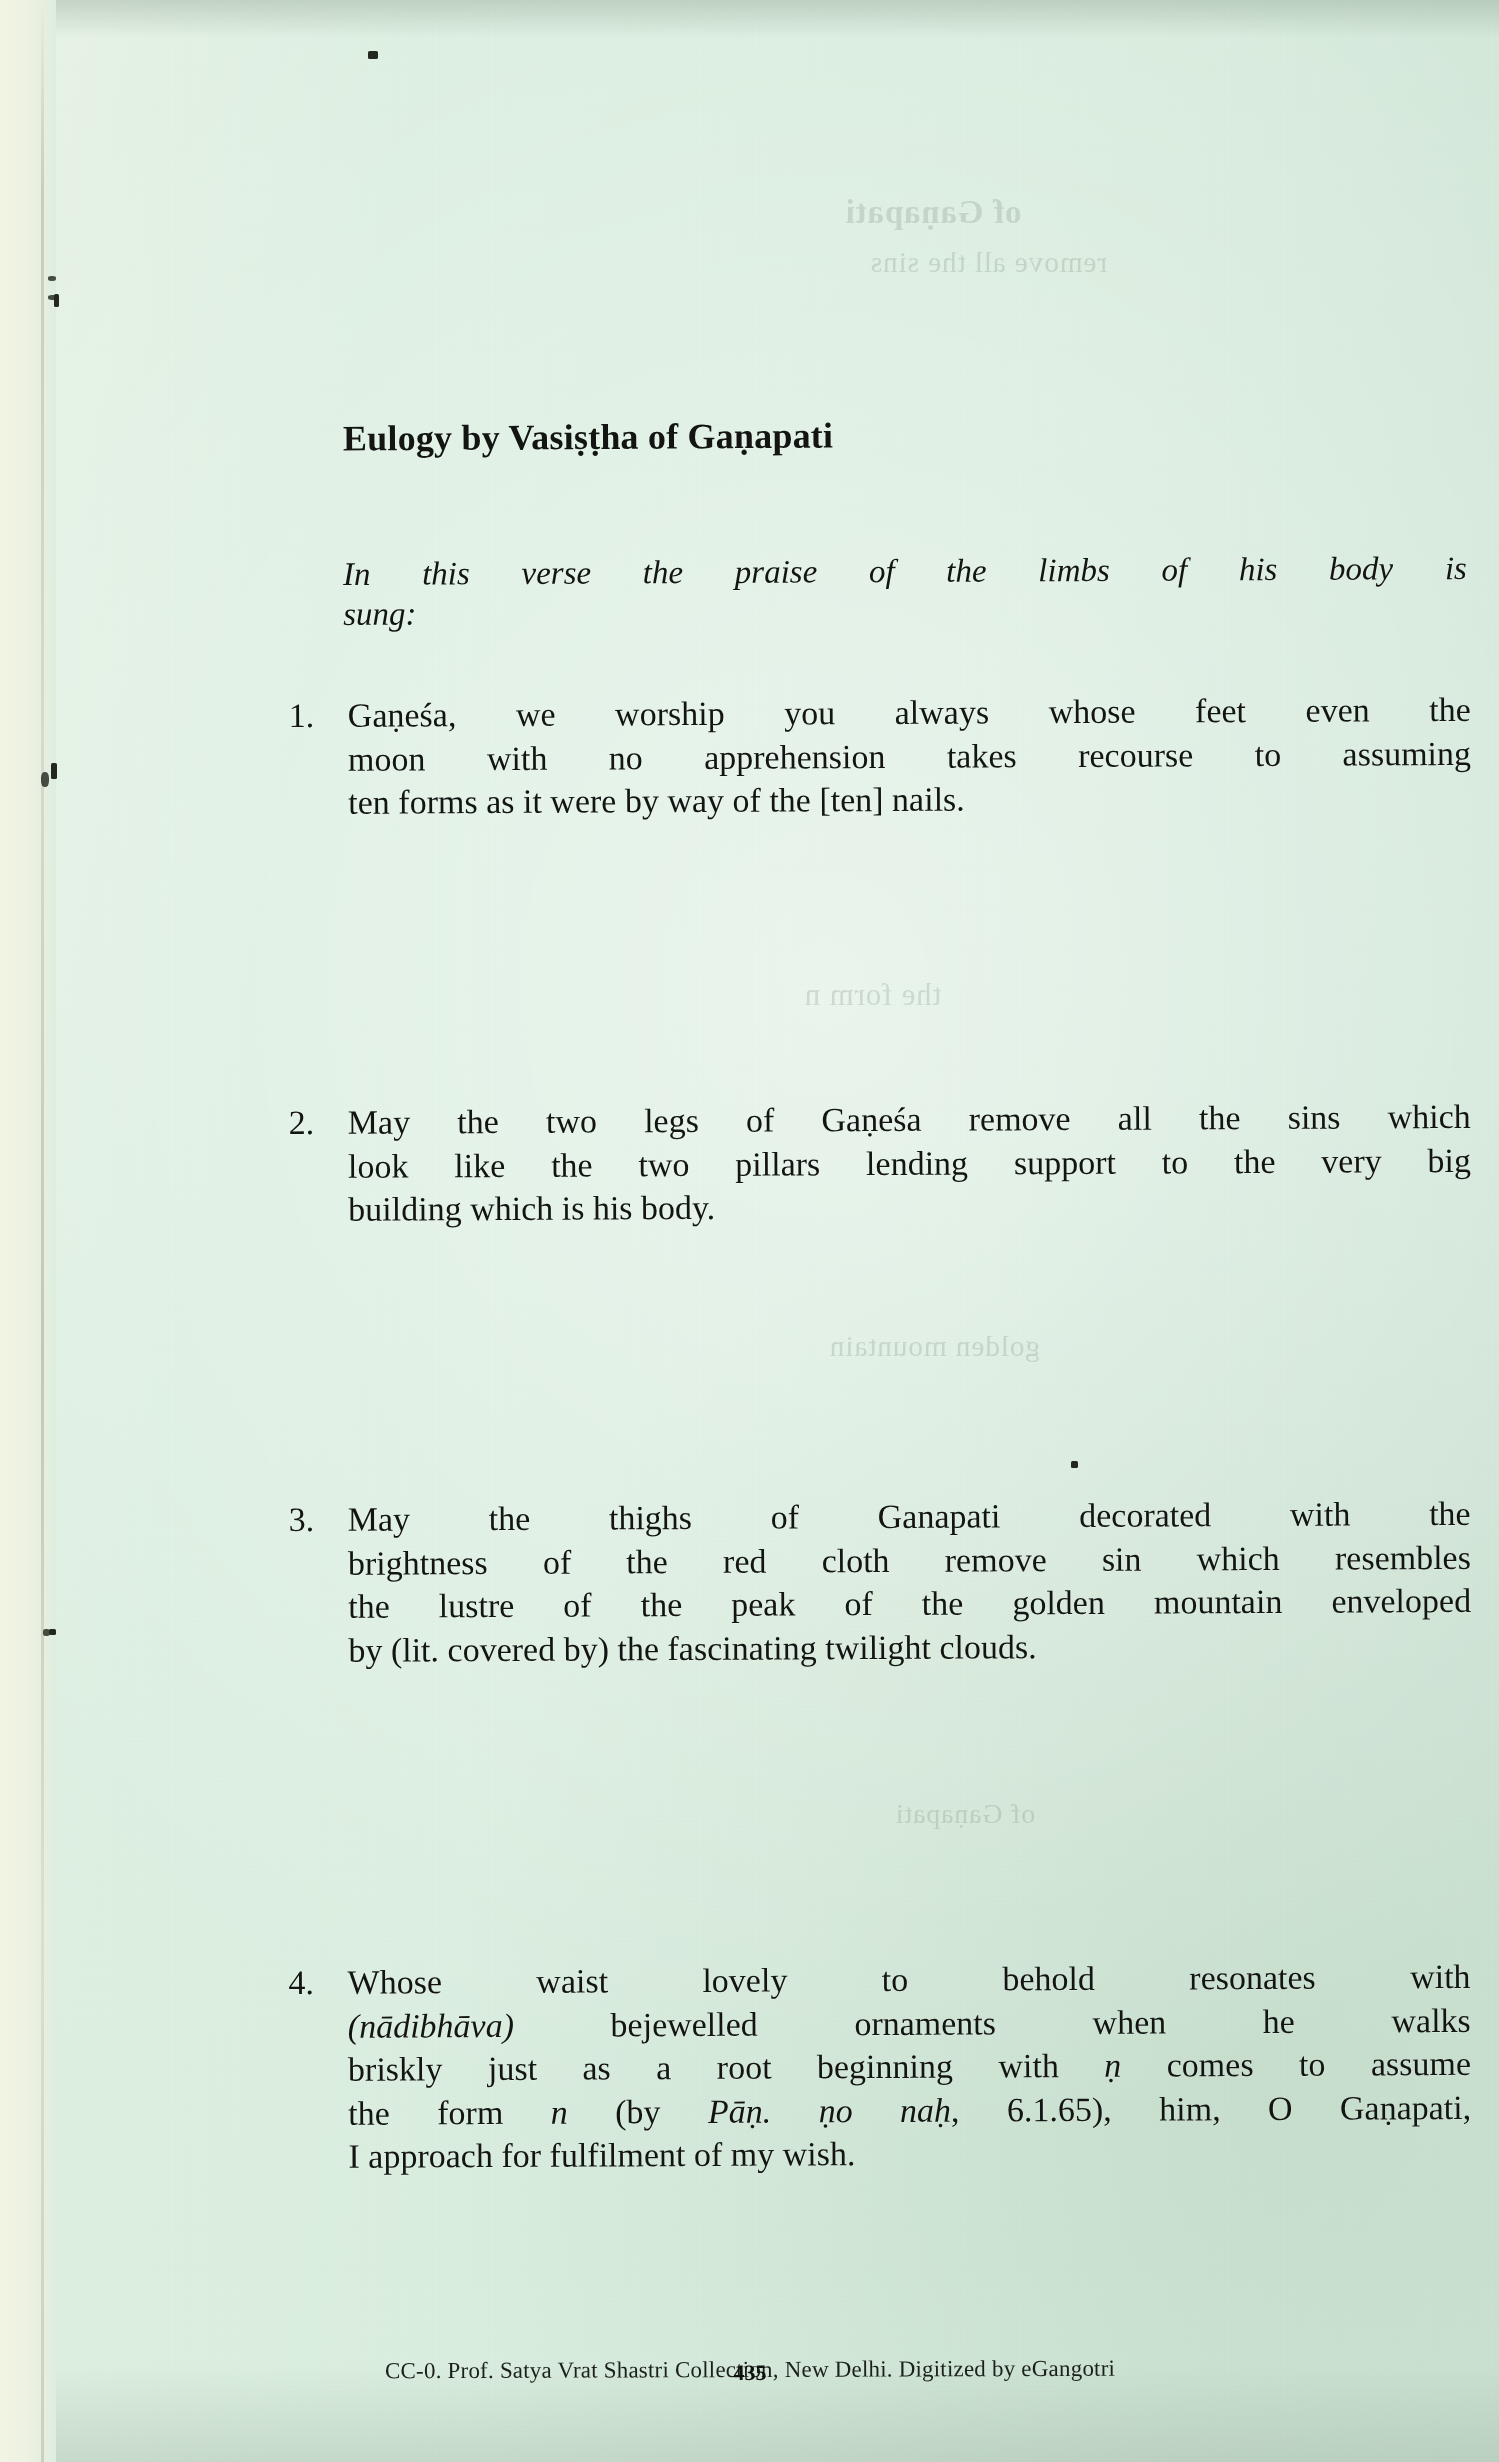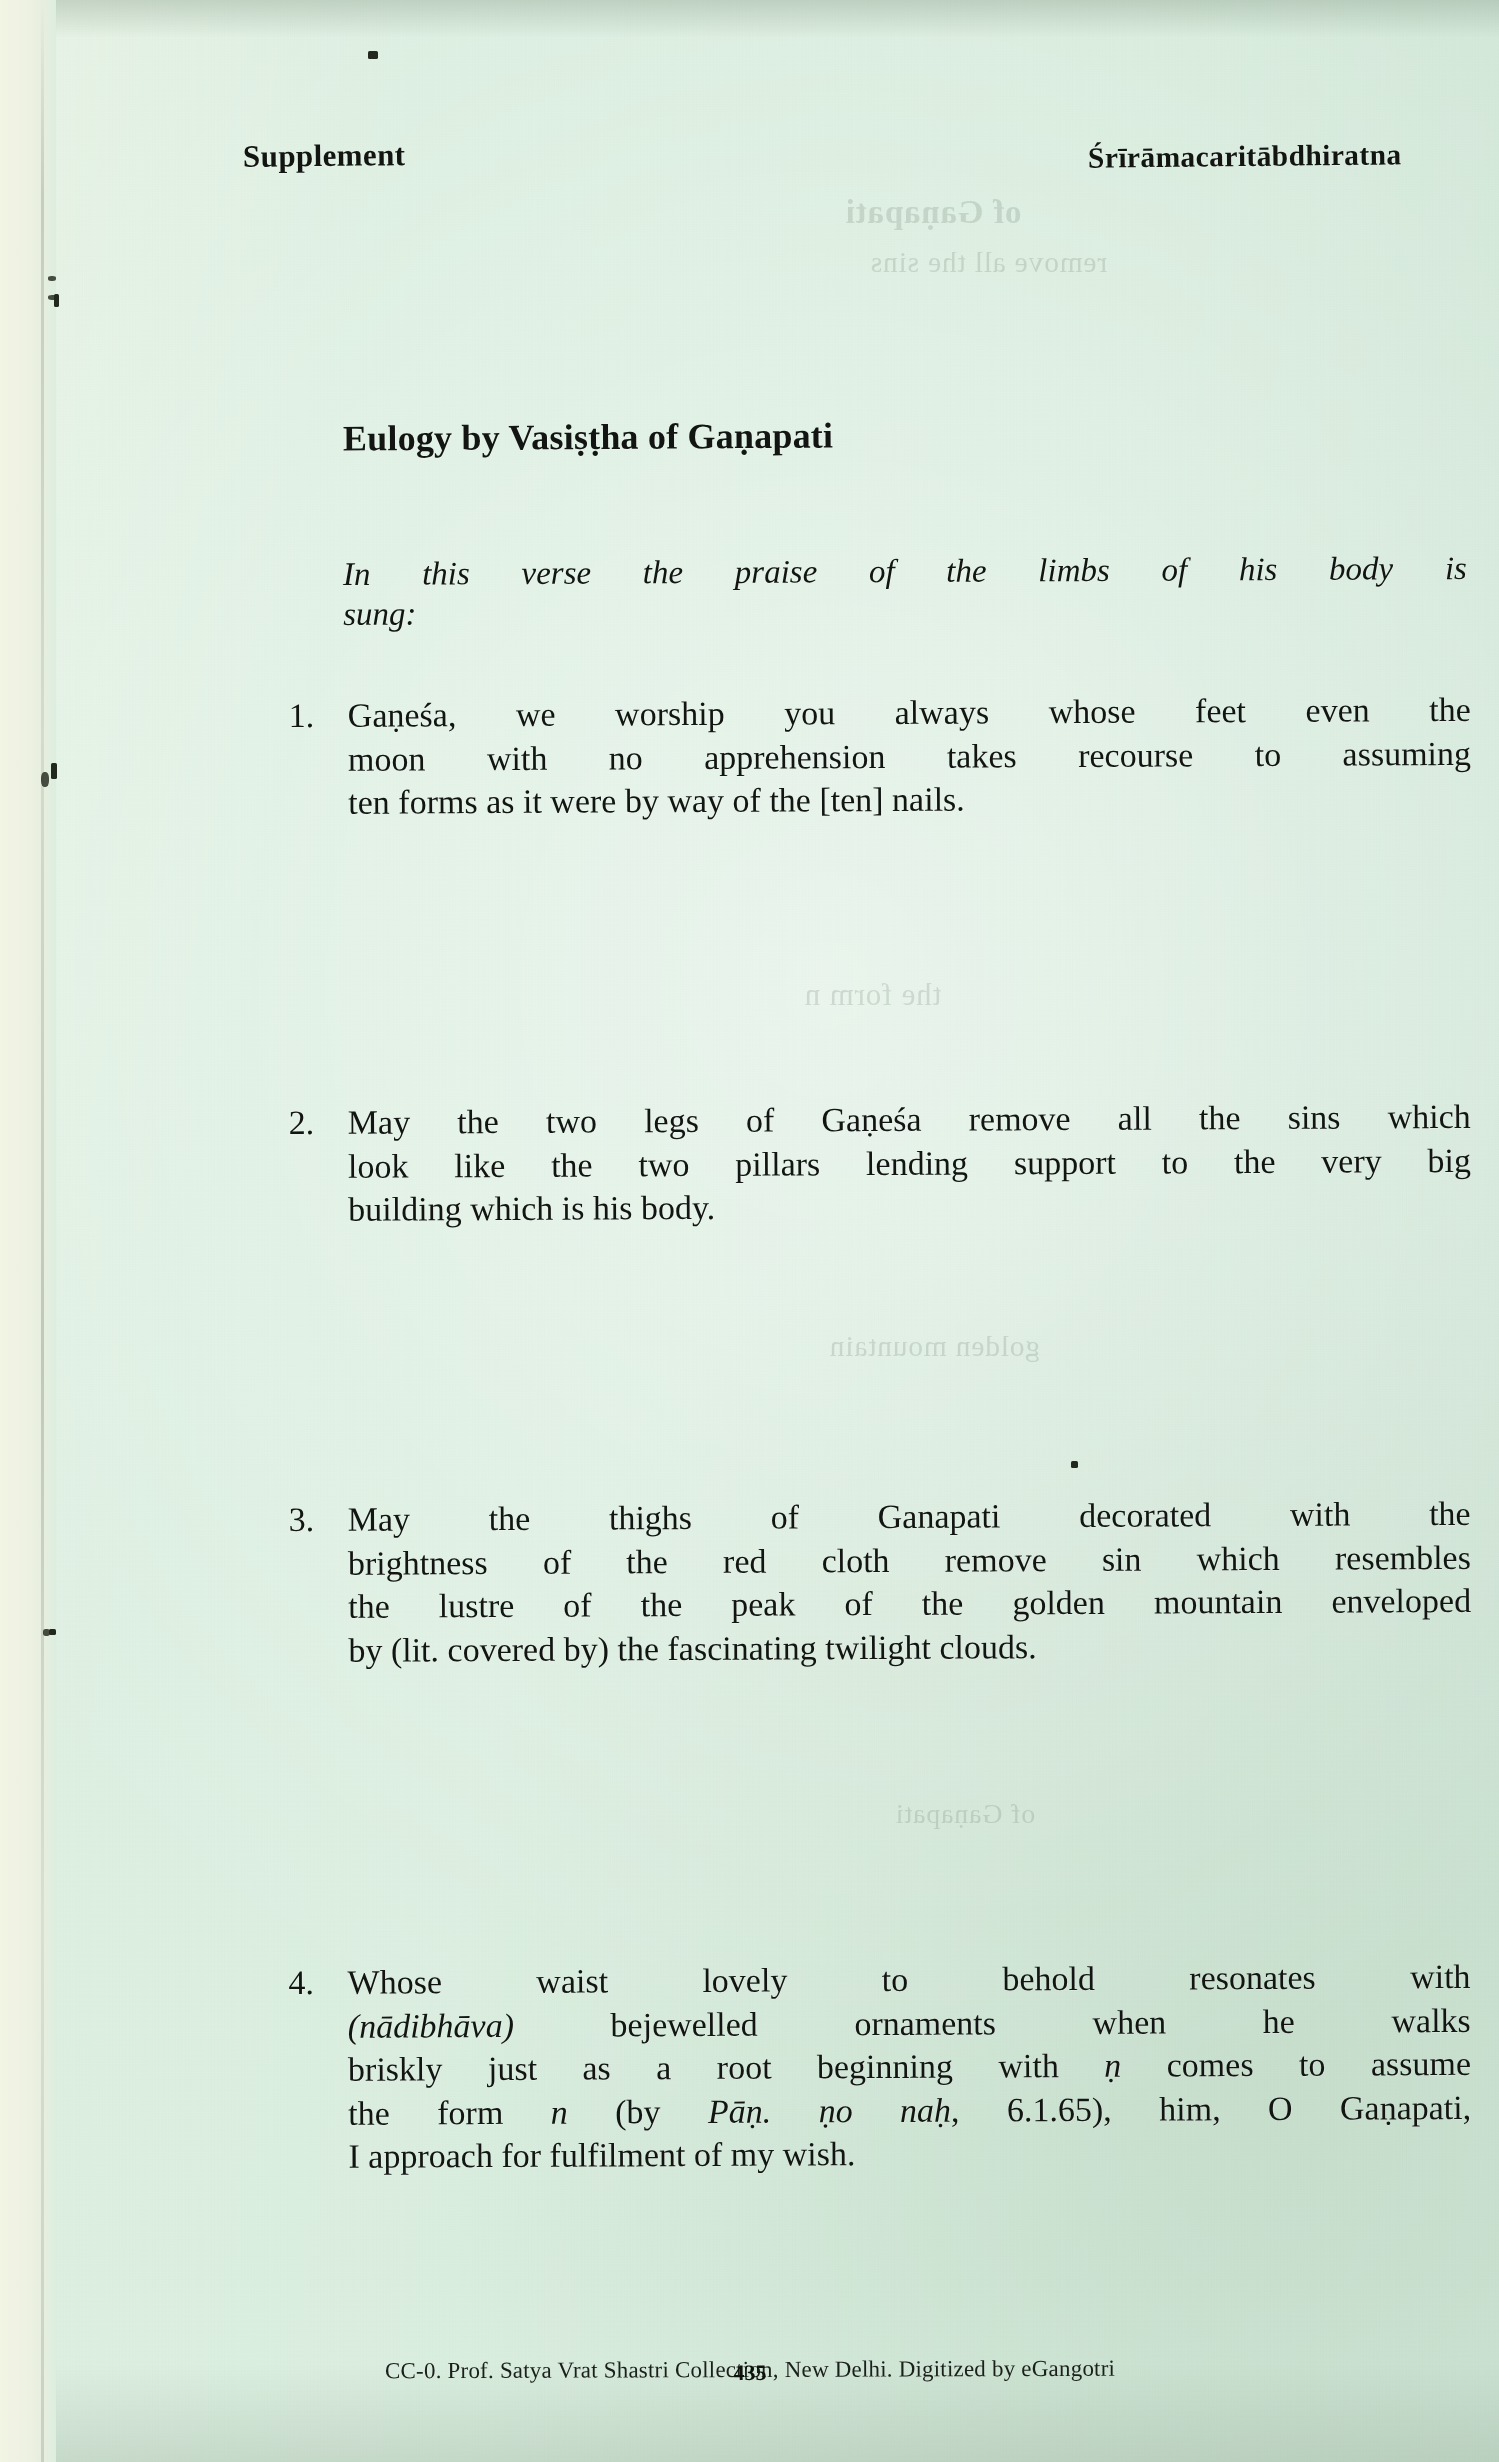--- a/index.html
+++ b/index.html
@@ -244,24 +244,20 @@
   <div class="gutter-speck" style="left:43px; top:1629px; width:6.6px; height:6.6px;"></div>
 
   <div class="speck" style="left:368px; top:51px; width:9.8px; height:8.2px;"></div>
   <div class="speck" style="left:54px; top:294px; width:4.9px; height:13px;"></div>
   <div class="speck" style="left:51px; top:763px; width:5.7px; height:16.4px;"></div>
   <div class="speck" style="left:49px; top:1629px; width:7.4px; height:5.7px;"></div>
   <div class="speck" style="left:1071px; top:1461px; width:7.4px; height:6.6px;"></div>
 
   <div class="content">
 
-    <div class="running-head">
-      <span class="rh-left">Supplement</span>
-      <span class="rh-right">Śrīrāmacaritābdhiratna</span>
-    </div>
 
     <h1 class="section-title">Eulogy by Vasiṣṭha of Gaṇapati</h1>
 
     <div class="intro">
       <span class="justline" style="display:block; text-align:justify; text-align-last:justify;">In this verse the praise of the limbs of his body is</span>
       <span class="lastline">sung:</span>
     </div>
 
     <div class="verse" id="verse-1">
       <span class="num">1.</span>

